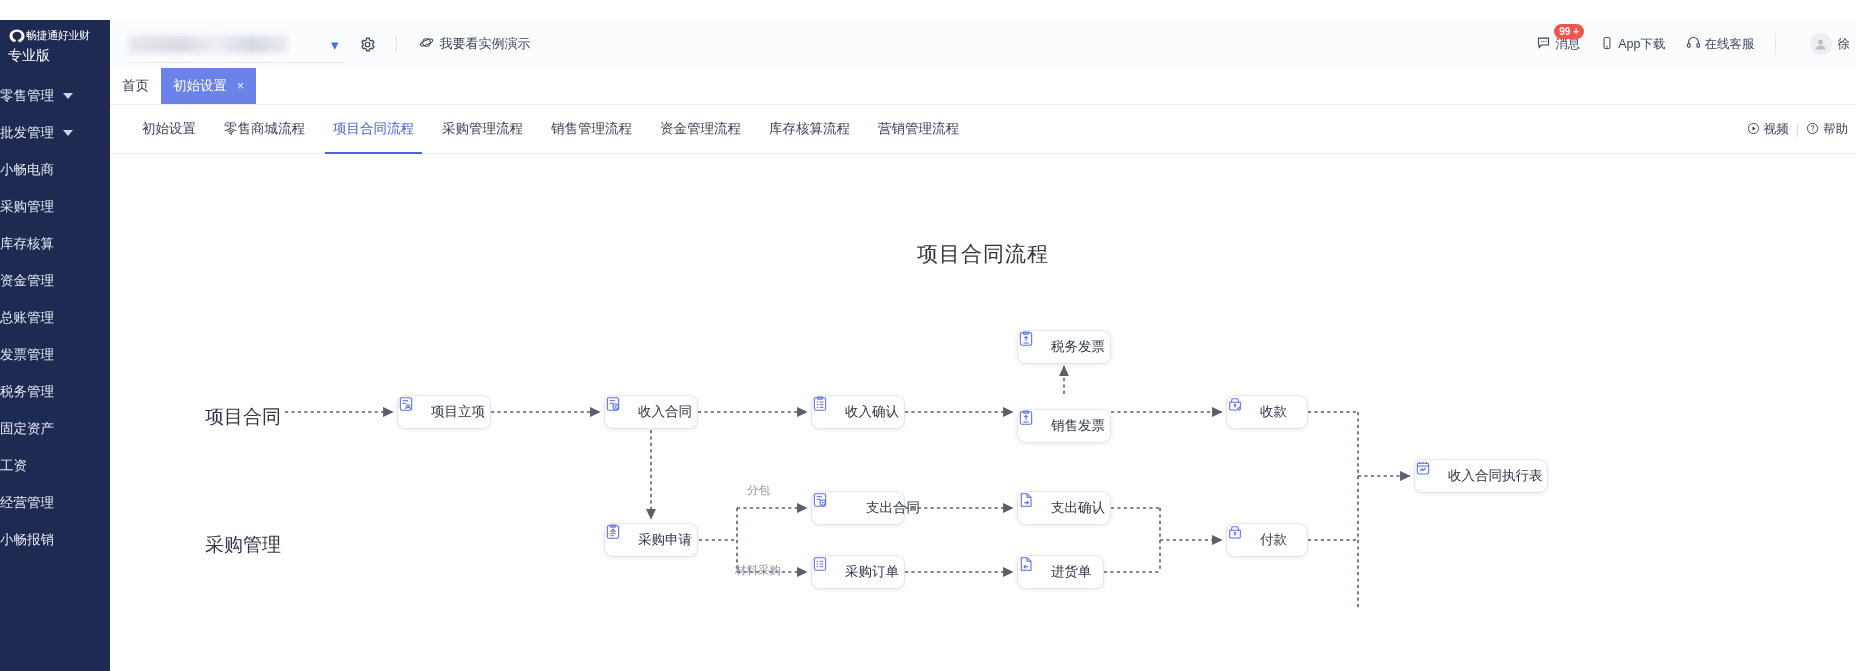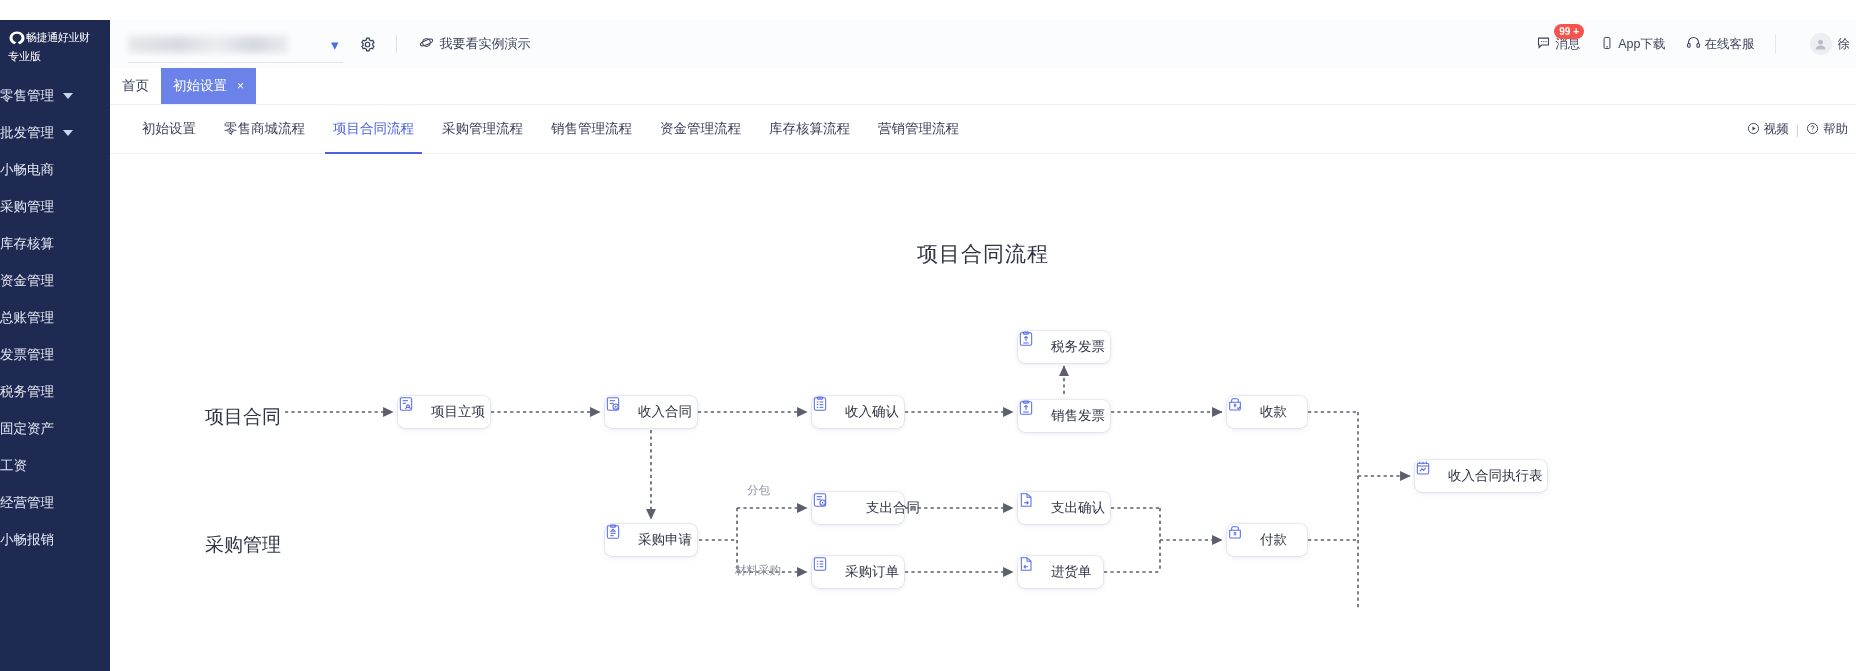--- a/index.html
+++ b/index.html
@@ -25,21 +25,21 @@
   .brand-top { display:flex; align-items:flex-start; }
   .brand-mark {
     width: 18px; height: 18px; flex: none;
     display:flex; align-items:center; justify-content:center;
   }
   .brand-name {
     font-size: 11px; color: #ffffff; white-space: nowrap;
     letter-spacing: -0.4px;
   }
   .brand-sub {
-    font-size: 11px; color: #ffffff; margin-top: 1px; letter-spacing: 0px;
+    font-size: 14px; color: #ffffff; margin-top: 1px; letter-spacing: 0px;
   }
   .nav { margin-top: 8px; }
   .nav-item {
     height: 37px; display: flex; align-items: center;
     color: #e4e8f4; font-size: 13.5px;
     white-space: nowrap; cursor: pointer; position: relative;
   }
   .nav-caret {
     margin-left: 9px; width:0; height:0;
     border-left: 5px solid transparent; border-right: 5px solid transparent;
@@ -440,21 +440,21 @@
               <span class="nicon">
                 <svg width="16" height="16" viewBox="0 0 24 24">
                   <rect x="3.5" y="2.5" width="17" height="19" rx="2.4" fill="none" stroke="#5b6ee8" stroke-width="1.6"></rect>
                   <rect x="8" y="1.5" width="8" height="3.2" rx="1.2" fill="none" stroke="#5b6ee8" stroke-width="1.6"></rect>
                   <path d="M12 15V8M12 8l-2.6 2.6M12 8l2.6 2.6" fill="none" stroke="#5b6ee8" stroke-width="1.6"></path>
                   <line x1="8" y1="18" x2="16" y2="18" stroke="#5b6ee8" stroke-width="1.6"></line>
                 </svg>
               </span>
               <span class="nlabel">税务发票</span>
             </div>
-            <div class="node" style="left: 908px; top: 246px; width: 92px;">
+            <div class="node" style="left: 908px; top: 256px; width: 92px;">
               <span class="nicon">
                 <svg width="16" height="16" viewBox="0 0 24 24">
                   <rect x="3.5" y="2.5" width="17" height="19" rx="2.4" fill="none" stroke="#5b6ee8" stroke-width="1.6"></rect>
                   <rect x="8" y="1.5" width="8" height="3.2" rx="1.2" fill="none" stroke="#5b6ee8" stroke-width="1.6"></rect>
                   <path d="M12 15V8M12 8l-2.6 2.6M12 8l2.6 2.6" fill="none" stroke="#5b6ee8" stroke-width="1.6"></path>
                   <line x1="8" y1="18" x2="16" y2="18" stroke="#5b6ee8" stroke-width="1.6"></line>
                 </svg>
               </span>
               <span class="nlabel">销售发票</span>
             </div>

